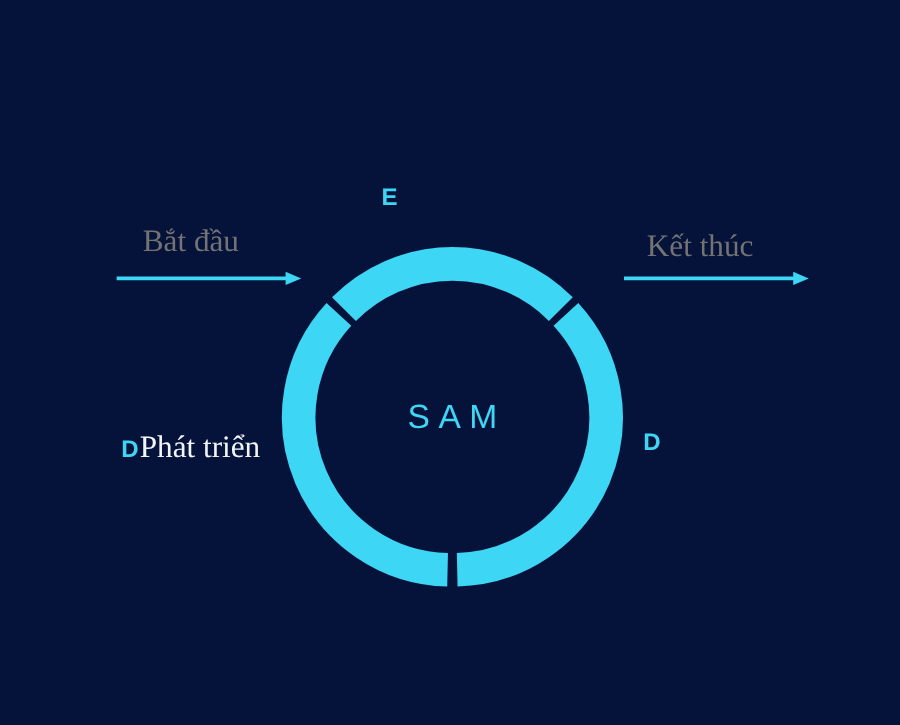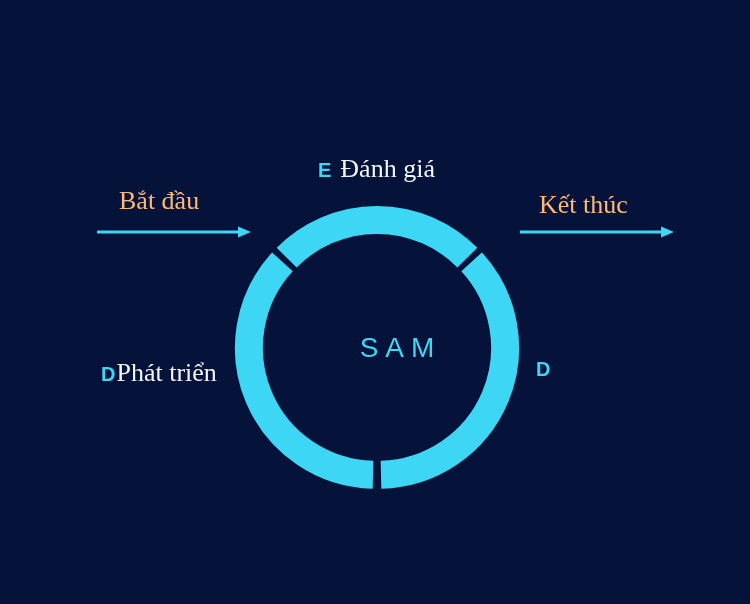--- a/index.html
+++ b/index.html
@@ -34,21 +34,20 @@
     position: absolute;
     left: 377px;
     top: 348px;
     transform: translate(-50%, -50%);
     font-family: "Liberation Sans", sans-serif;
     font-size: 28px;
     letter-spacing: 7px;
     color: #3dd6f5;
     white-space: nowrap;
     text-indent: 7px;
-    margin-left: 20px;
   }
 
   
   .phase-label {
     position: absolute;
     white-space: nowrap;
     display: flex;
     align-items: baseline;
     color: #f2f5fa;
     font-family: "Liberation Serif", serif;
@@ -79,21 +78,21 @@
   }
   #label-design .phase-key { margin-right: 18px; }
 
   
   .flow-group {
     position: absolute;
   }
   .flow-caption {
     position: absolute;
     white-space: nowrap;
-    color: #fdba74;
+    color: #737373;
     font-family: "Liberation Serif", serif;
     font-size: 26px;
   }
   #flow-start { left: 97px; top: 186px; }
   #flow-start .flow-caption { left: 22px; top: 0px; }
   #flow-end { left: 520px; top: 186px; }
   #flow-end .flow-caption { left: 19px; top: 4px; }
   .arrow-svg {
     position: absolute;
     left: 0;
@@ -111,21 +110,20 @@
 
     <path d="M 471.60 261.88 A 127 127 0 0 1 381.00 474.80" fill="none" stroke="#3dd6f5" stroke-width="28" stroke-linecap="butt"></path>
 
     <path d="M 373.00 474.80 A 127 127 0 0 1 282.40 261.88" fill="none" stroke="#3dd6f5" stroke-width="28" stroke-linecap="butt"></path>
   </svg>
 
   <div class="center-word">SAM</div>
 
   <div class="phase-label" id="label-evaluate">
     <span class="phase-key">E</span>
-    <span class="phase-text">Đánh giá</span>
   </div>
 
   <div class="phase-label" id="label-develop">
     <span class="phase-key">D</span>
     <span class="phase-text">Phát triển</span>
   </div>
 
   <div class="phase-label" id="label-design">
     <span class="phase-key">D</span>
   </div>

